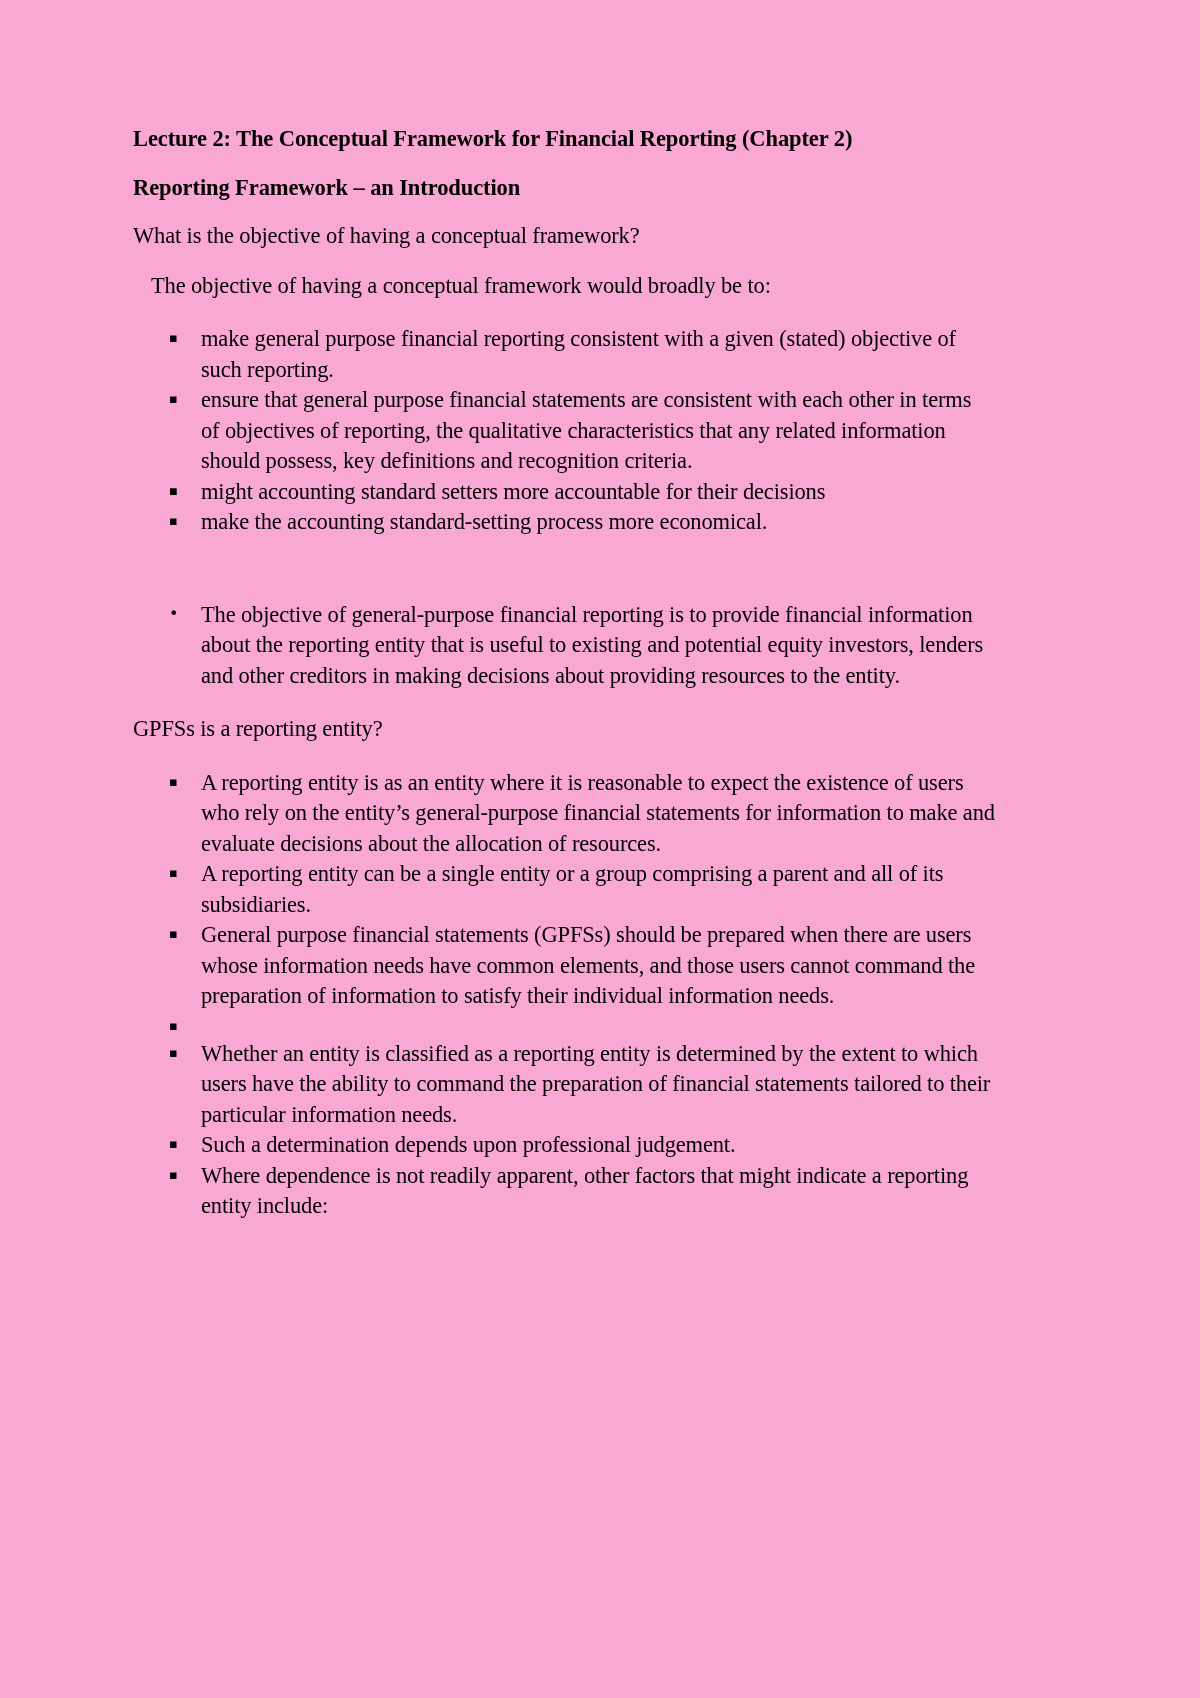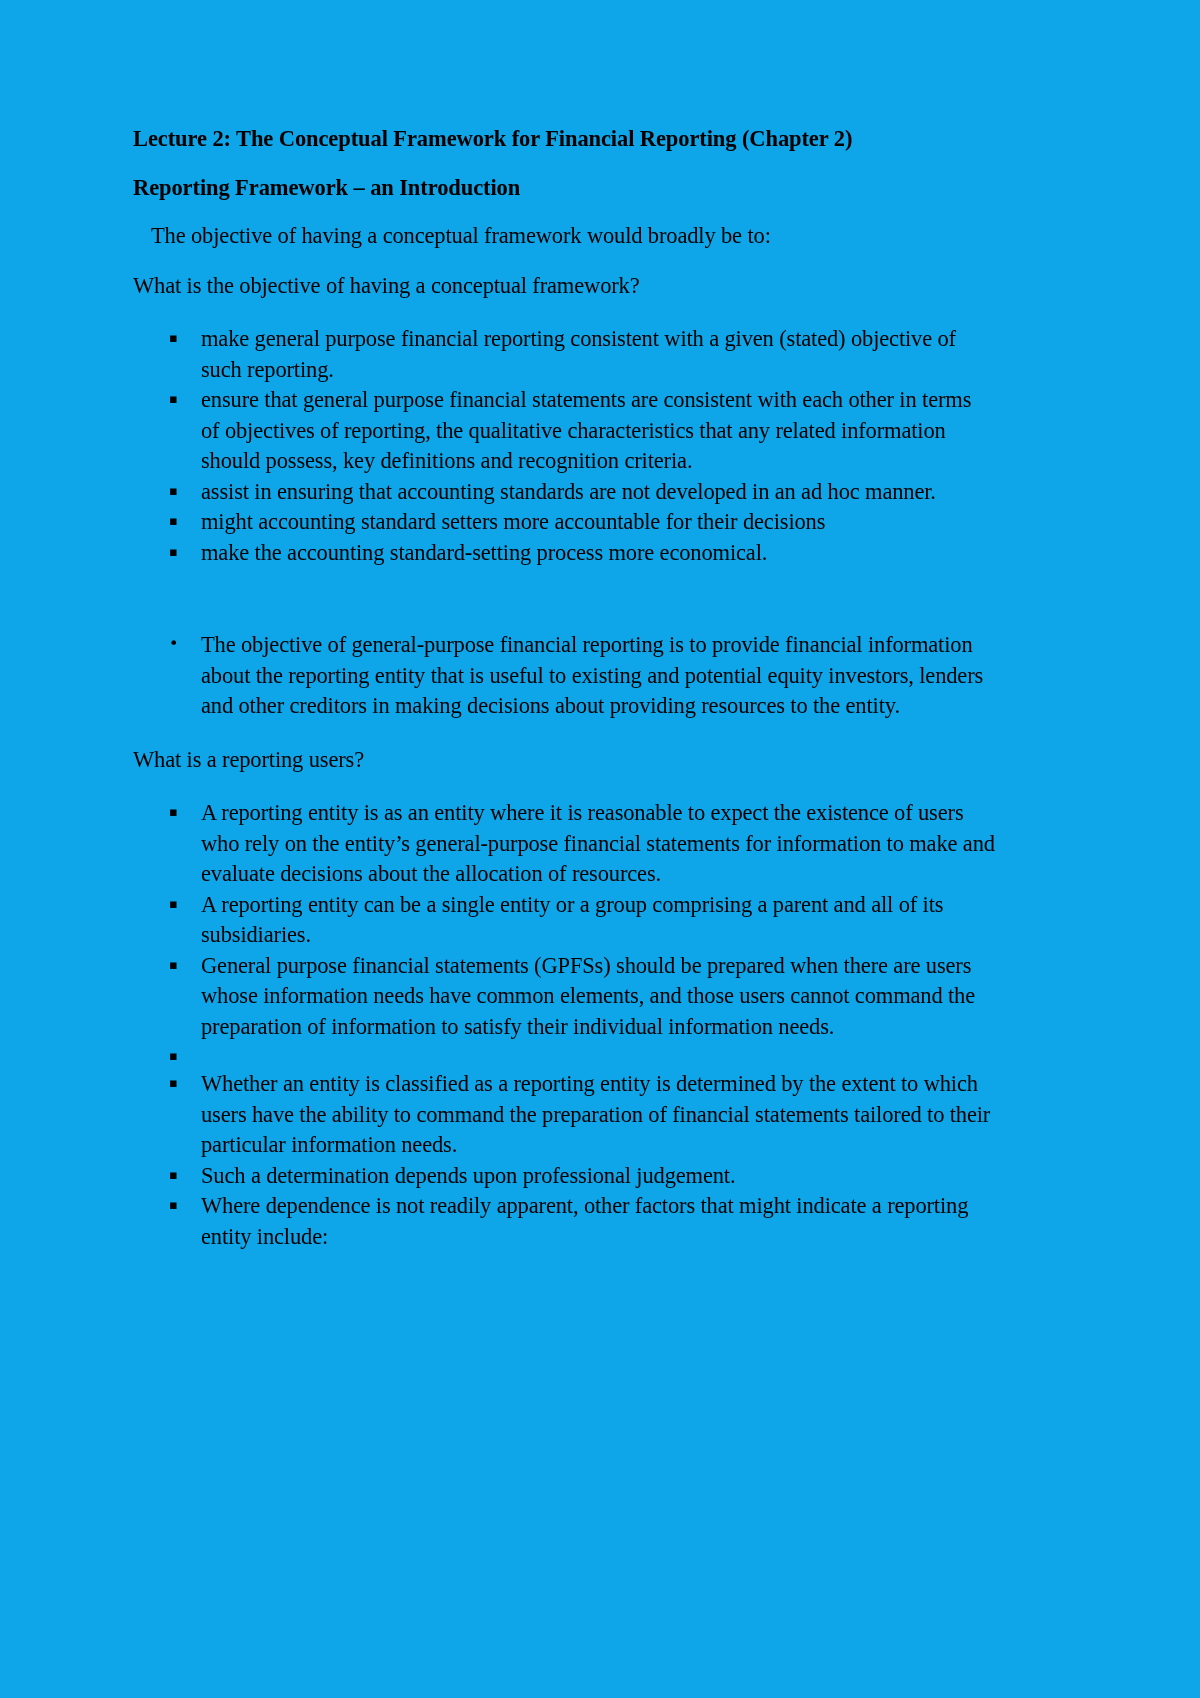--- a/index.html
+++ b/index.html
@@ -11,21 +11,21 @@
     width: 1200px;
     height: 1698px;
     font-family: "Liberation Serif", "DejaVu Serif", serif;
     color: #000000;
     -webkit-font-smoothing: none;
   }
   .page {
     position: relative;
     width: 1200px;
     height: 1698px;
-    background: #0ea5e9;
+    background: #f9a8d4;
     box-sizing: border-box;
     padding: 128px 75px 0 133px;
   }
   .doc-body {
     width: 862px;
   }
   
   .heading {
     font-weight: bold;
     font-size: 22.5px;
@@ -80,36 +80,35 @@
 </head>
 <body>
 
 <div class="page">
   <div class="doc-body">
 
     <h1 class="heading">Lecture 2: The Conceptual Framework for Financial Reporting (Chapter 2)</h1>
 
     <h2 class="heading">Reporting Framework – an Introduction</h2>
 
+    <p class="para">What is the objective of having a conceptual framework?</p>
+
     <p class="para indented">The objective of having a conceptual framework would broadly be to:</p>
-
-    <p class="para">What is the objective of having a conceptual framework?</p>
 
     <ul class="blist square list-block">
       <li>
         <span class="marker">▪</span>
         <span>make general purpose financial reporting consistent with a given (stated) objective of such reporting.</span>
       </li>
       <li>
         <span class="marker">▪</span>
         <span>ensure that general purpose financial statements are consistent with each other in terms of objectives of reporting, the qualitative characteristics that any related information should possess, key definitions and recognition criteria.</span>
       </li>
       <li>
         <span class="marker">▪</span>
-        <span>assist in ensuring that accounting standards are not developed in an ad hoc manner.</span>
       </li>
       <li>
         <span class="marker">▪</span>
         <span>might accounting standard setters more accountable for their decisions</span>
       </li>
       <li>
         <span class="marker">▪</span>
         <span>make the accounting standard-setting process more economical.</span>
       </li>
     </ul>
@@ -120,21 +119,21 @@
 
     <ul class="blist round list-block">
       <li>
         <span class="marker">•</span>
         <span>The objective of general-purpose financial reporting is to provide financial information about the reporting entity that is useful to existing and potential equity investors, lenders and other creditors in making decisions about providing resources to the entity.</span>
       </li>
     </ul>
 
     <div class="spacer-md"></div>
 
-    <p class="para">What is a reporting users?</p>
+    <p class="para">GPFSs is a reporting entity?</p>
 
     <ul class="blist square list-block">
       <li>
         <span class="marker">▪</span>
         <span>A reporting entity is as an entity where it is reasonable to expect the existence of users who rely on the entity’s general-purpose financial statements for information to make and evaluate decisions about the allocation of resources.</span>
       </li>
       <li>
         <span class="marker">▪</span>
         <span>A reporting entity can be a single entity or a group comprising a parent and all of its subsidiaries.</span>
       </li>

